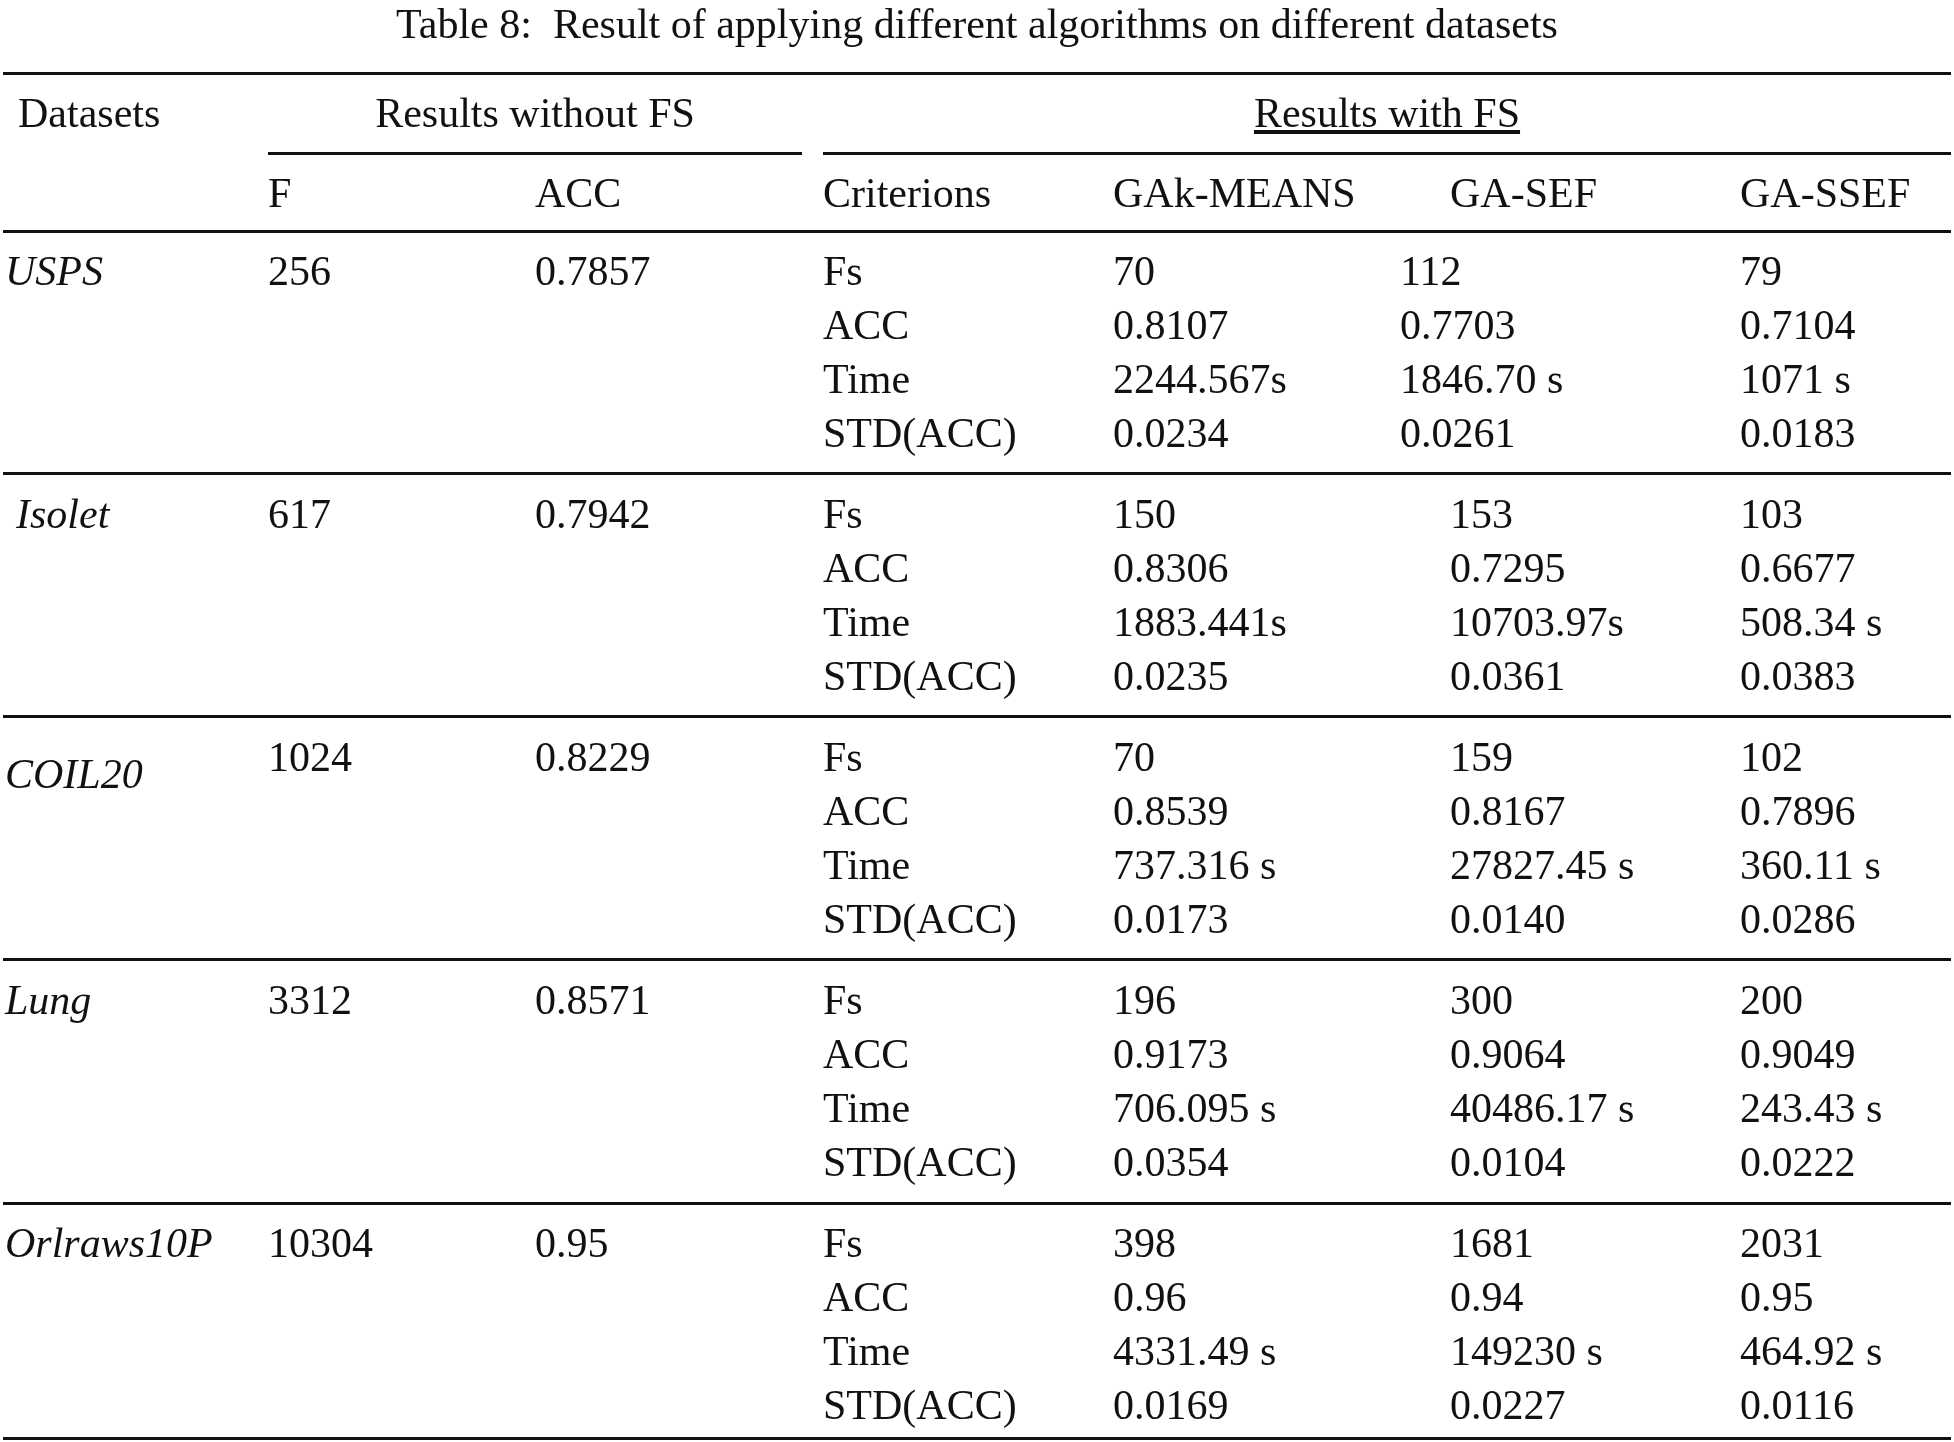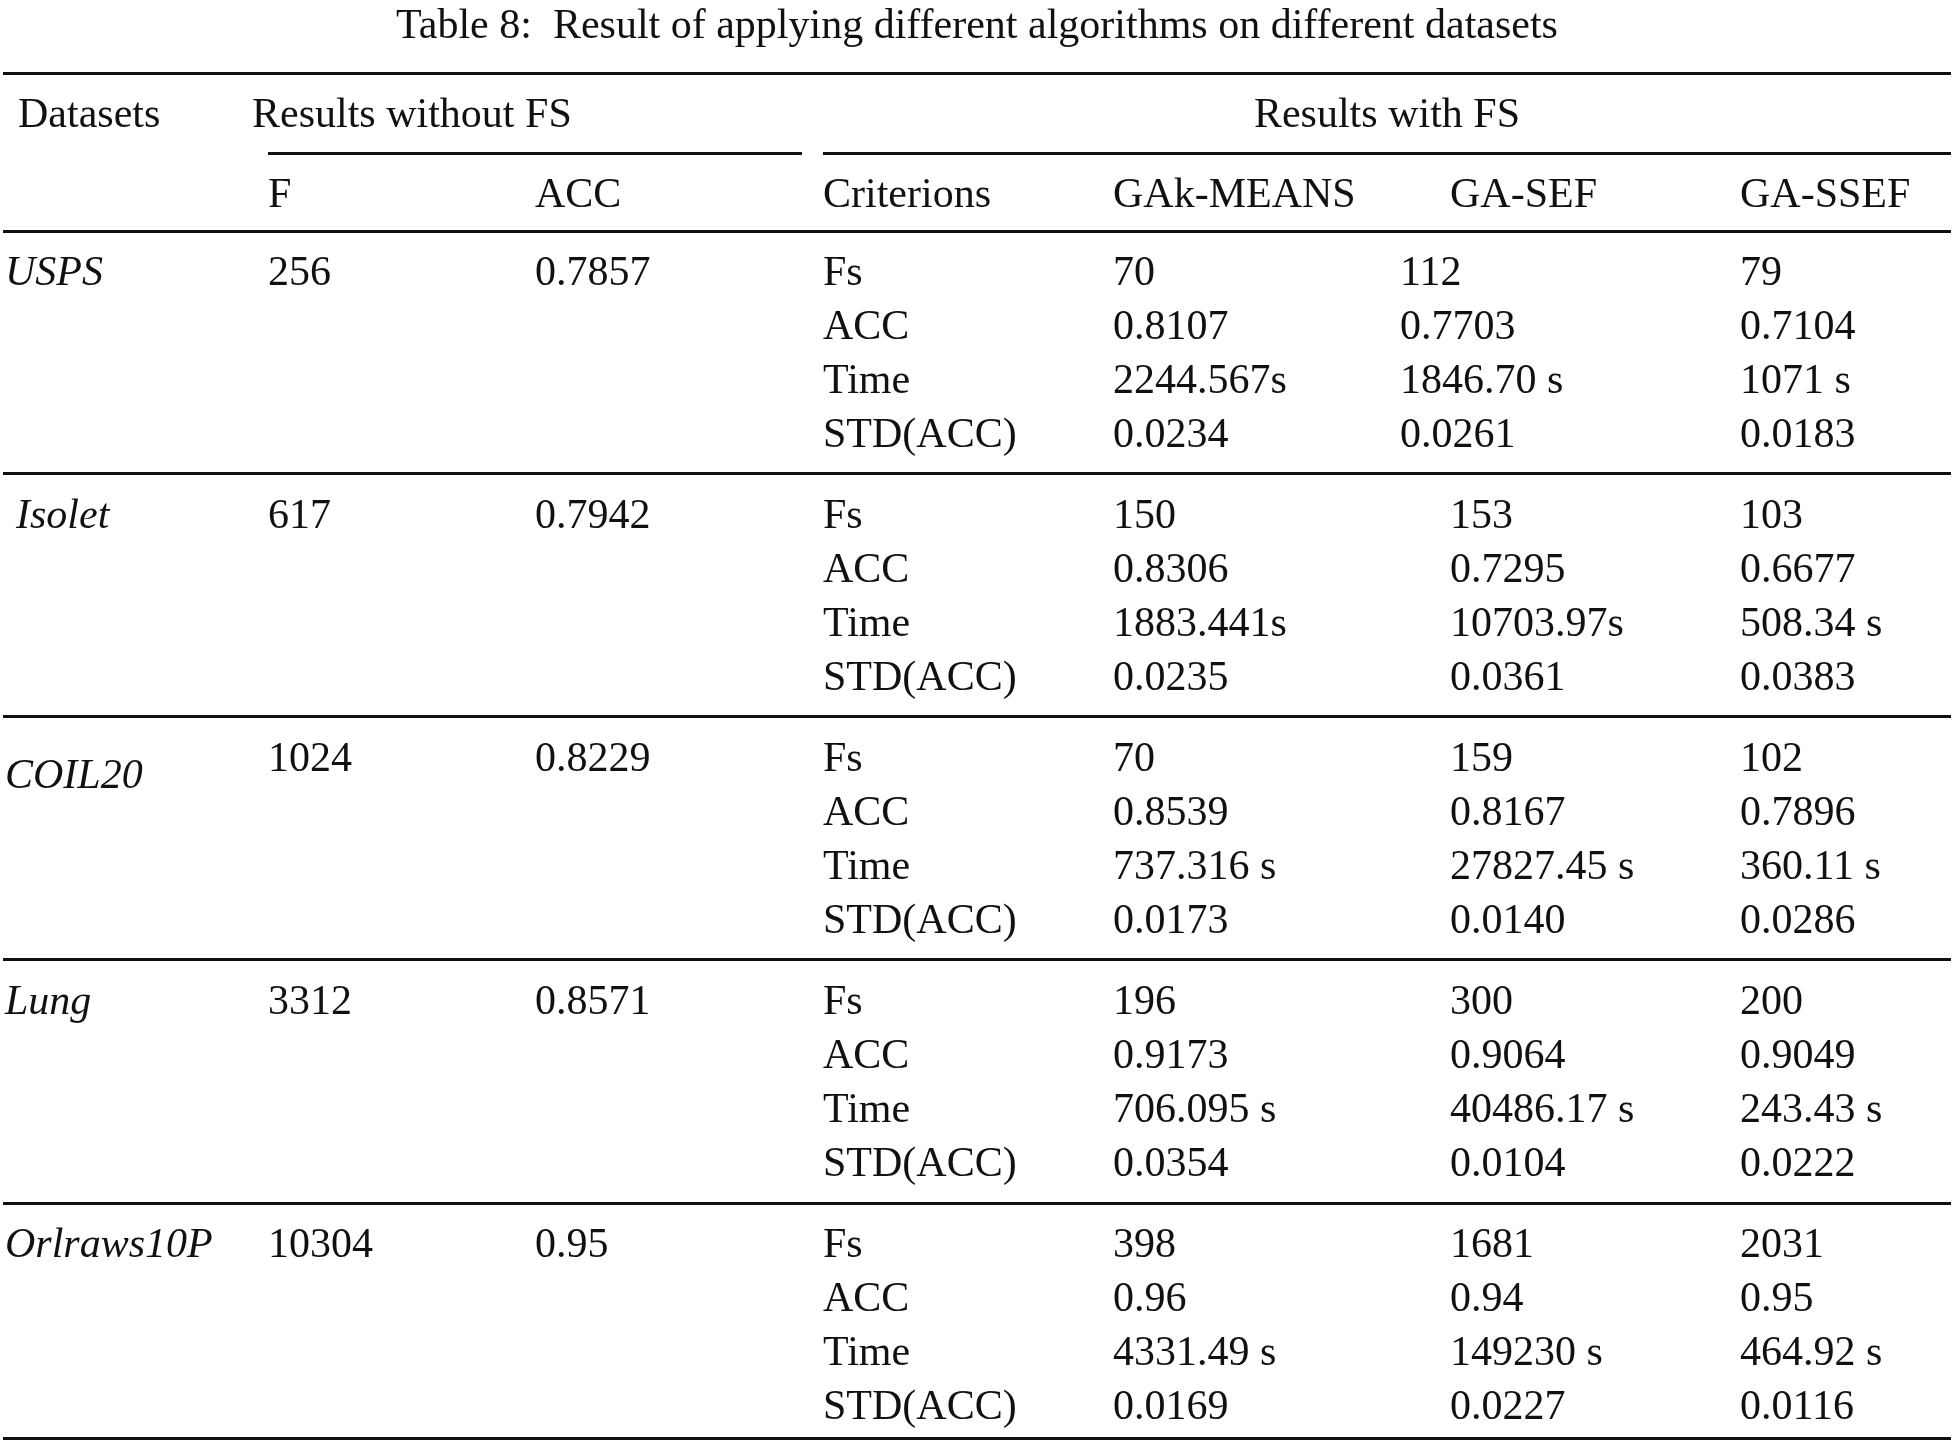--- a/index.html
+++ b/index.html
@@ -37,22 +37,22 @@
 <div class="rule thin" style="left:268px; width:534px; top:152px;"></div>
 <div class="rule thin" style="left:823px; width:1128px; top:152px;"></div>
 <div class="rule thick" style="left:3px; width:1948px; top:230px;"></div>
 <div class="rule thick" style="left:3px; width:1948px; top:472px;"></div>
 <div class="rule thick" style="left:3px; width:1948px; top:715px;"></div>
 <div class="rule thick" style="left:3px; width:1948px; top:958px;"></div>
 <div class="rule thick" style="left:3px; width:1948px; top:1202px;"></div>
 <div class="rule thick" style="left:3px; width:1948px; top:1437px;"></div>
 
 <div class="cell" style="left:18px; top:86px;">Datasets</div>
-<div class="cell" style="left:252px; width:534px; top:86px;">Results without FS</div>
-<div class="cell" style="left:823px; width:1128px; text-align:center; top:86px;">Results with FS</div>
+<div class="cell" style="left:268px; width:534px; text-align:center; top:86px;">Results without FS</div>
+<div class="cell" style="left:823px; width:1128px; text-align:center; top:86px;text-decoration:underline;">Results with FS</div>
 
 <div class="cell" style="left:268px; top:166px;">F</div>
 <div class="cell" style="left:535px; top:166px;">ACC</div>
 <div class="cell" style="left:823px; top:166px;">Criterions</div>
 <div class="cell" style="left:1113px; top:166px;">GAk-MEANS</div>
 <div class="cell" style="left:1450px; top:166px;">GA-SEF</div>
 <div class="cell" style="left:1740px; top:166px;">GA-SSEF</div>
 
 <div class="group" style="top:244px; height:216px;">
   <div class="cell ital" style="left:5px; top:0;">USPS</div>

